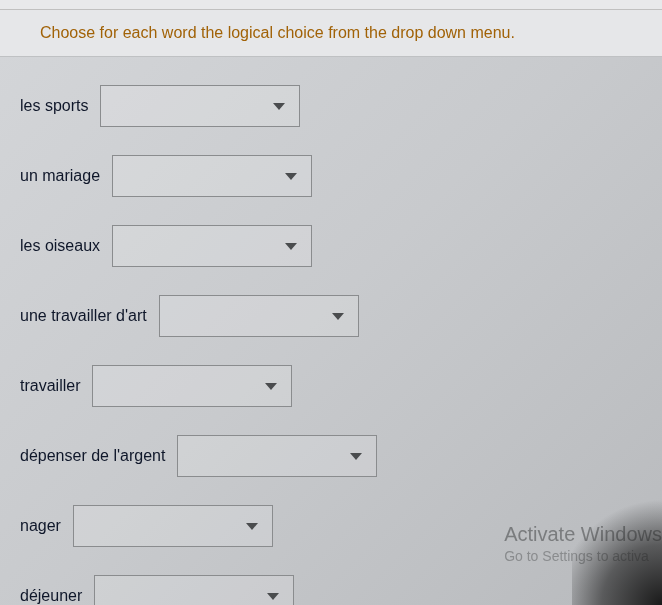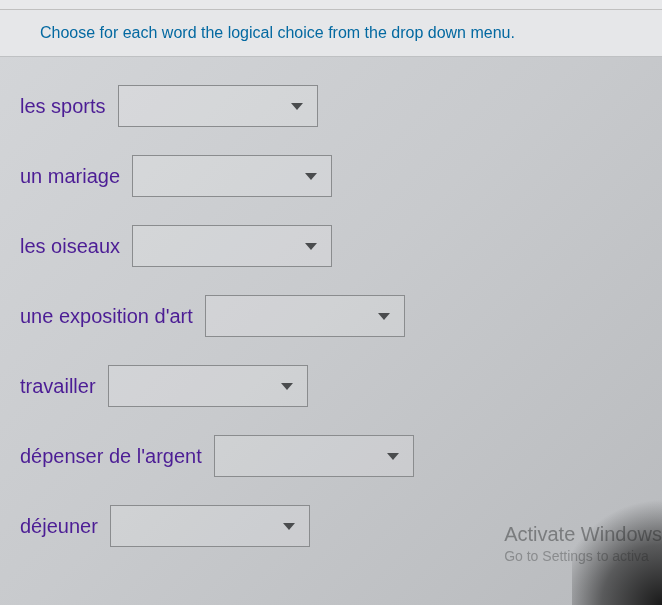--- a/index.html
+++ b/index.html
@@ -18,33 +18,33 @@
     .top-edge {
       height: 10px;
       background: #e8e9eb;
       border-bottom: 1px solid #c0c0c0;
     }
     .instruction-bar {
       background: #e6e7e9;
       padding: 14px 40px;
       border-bottom: 1px solid #bfc1c3;
       font-size: 16px;
-      color: #0369a1;
+      color: #a16207;
     }
     .content {
       padding: 28px 20px 20px 20px;
     }
     .row {
       display: flex;
       align-items: center;
       margin-bottom: 28px;
     }
     .label {
-      font-size: 20px;
-      color: #4c1d95;
+      font-size: 16px;
+      color: #0f172a;
       padding-right: 12px;
       white-space: nowrap;
     }
     .dropdown {
       position: relative;
       height: 42px;
       border: 1px solid #8a8c8e;
       background: rgba(255,255,255,0.15);
       display: flex;
       align-items: center;
@@ -115,40 +115,46 @@
   </div>
 
   <div class="row">
     <span class="label">les oiseaux</span>
     <div class="dropdown">
       <div class="dropdown-arrow"></div>
     </div>
   </div>
 
   <div class="row">
-    <span class="label">une exposition d'art</span>
+    <span class="label">une travailler d'art</span>
     <div class="dropdown">
       <div class="dropdown-arrow"></div>
     </div>
   </div>
 
   <div class="row">
     <span class="label">travailler</span>
     <div class="dropdown">
       <div class="dropdown-arrow"></div>
     </div>
   </div>
 
   <div class="row">
     <span class="label">dépenser de l'argent</span>
     <div class="dropdown">
       <div class="dropdown-arrow"></div>
     </div>
   </div>
 
+  <div class="row">
+    <span class="label">nager</span>
+    <div class="dropdown">
+      <div class="dropdown-arrow"></div>
+    </div>
+  </div>
 
   <div class="row">
     <span class="label">déjeuner</span>
     <div class="dropdown">
       <div class="dropdown-arrow"></div>
     </div>
   </div>
 
 </div>
 

